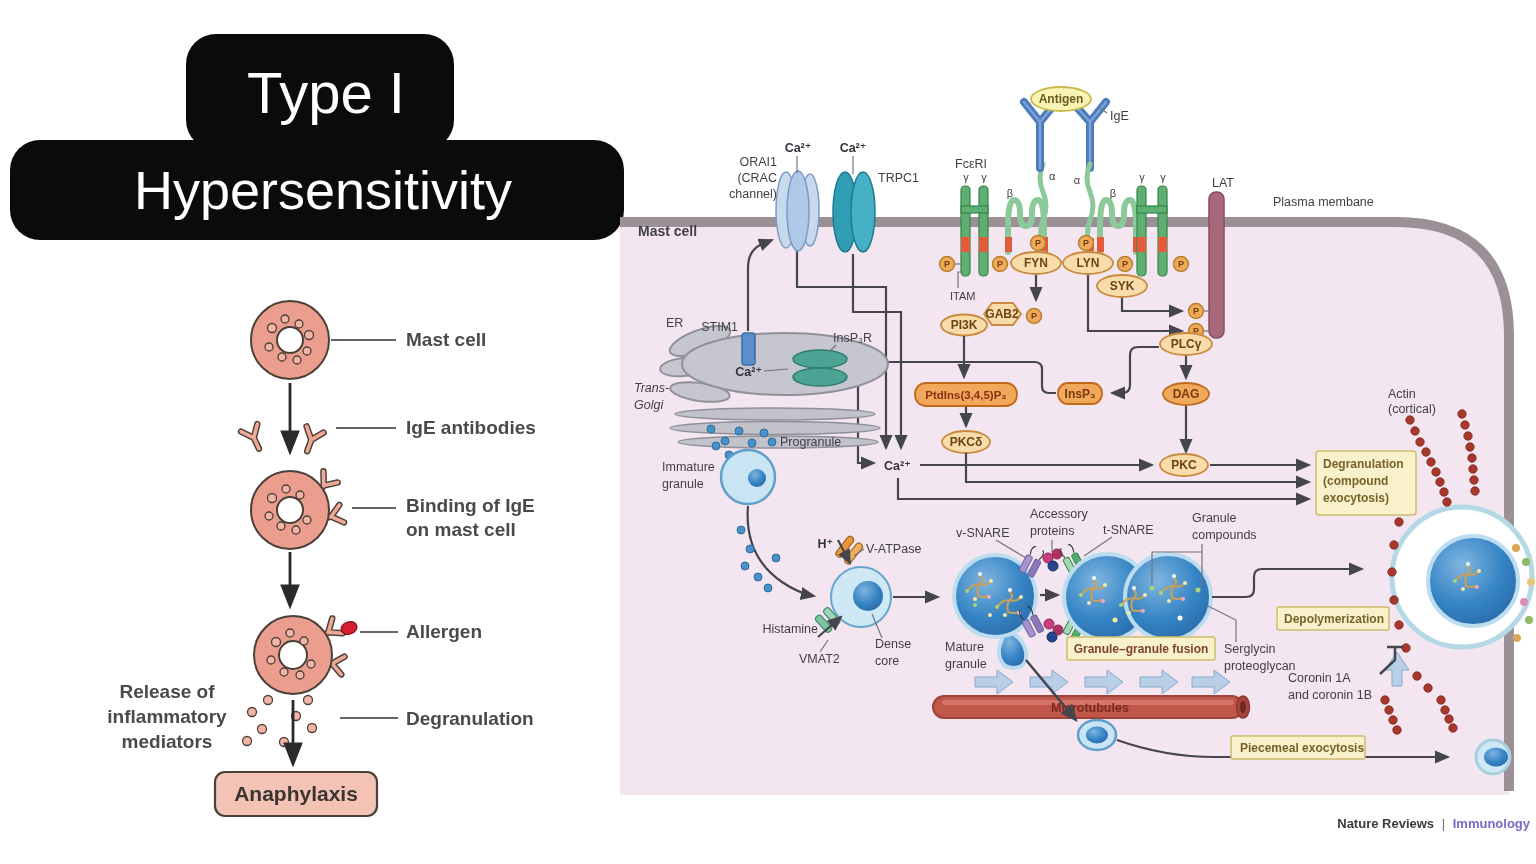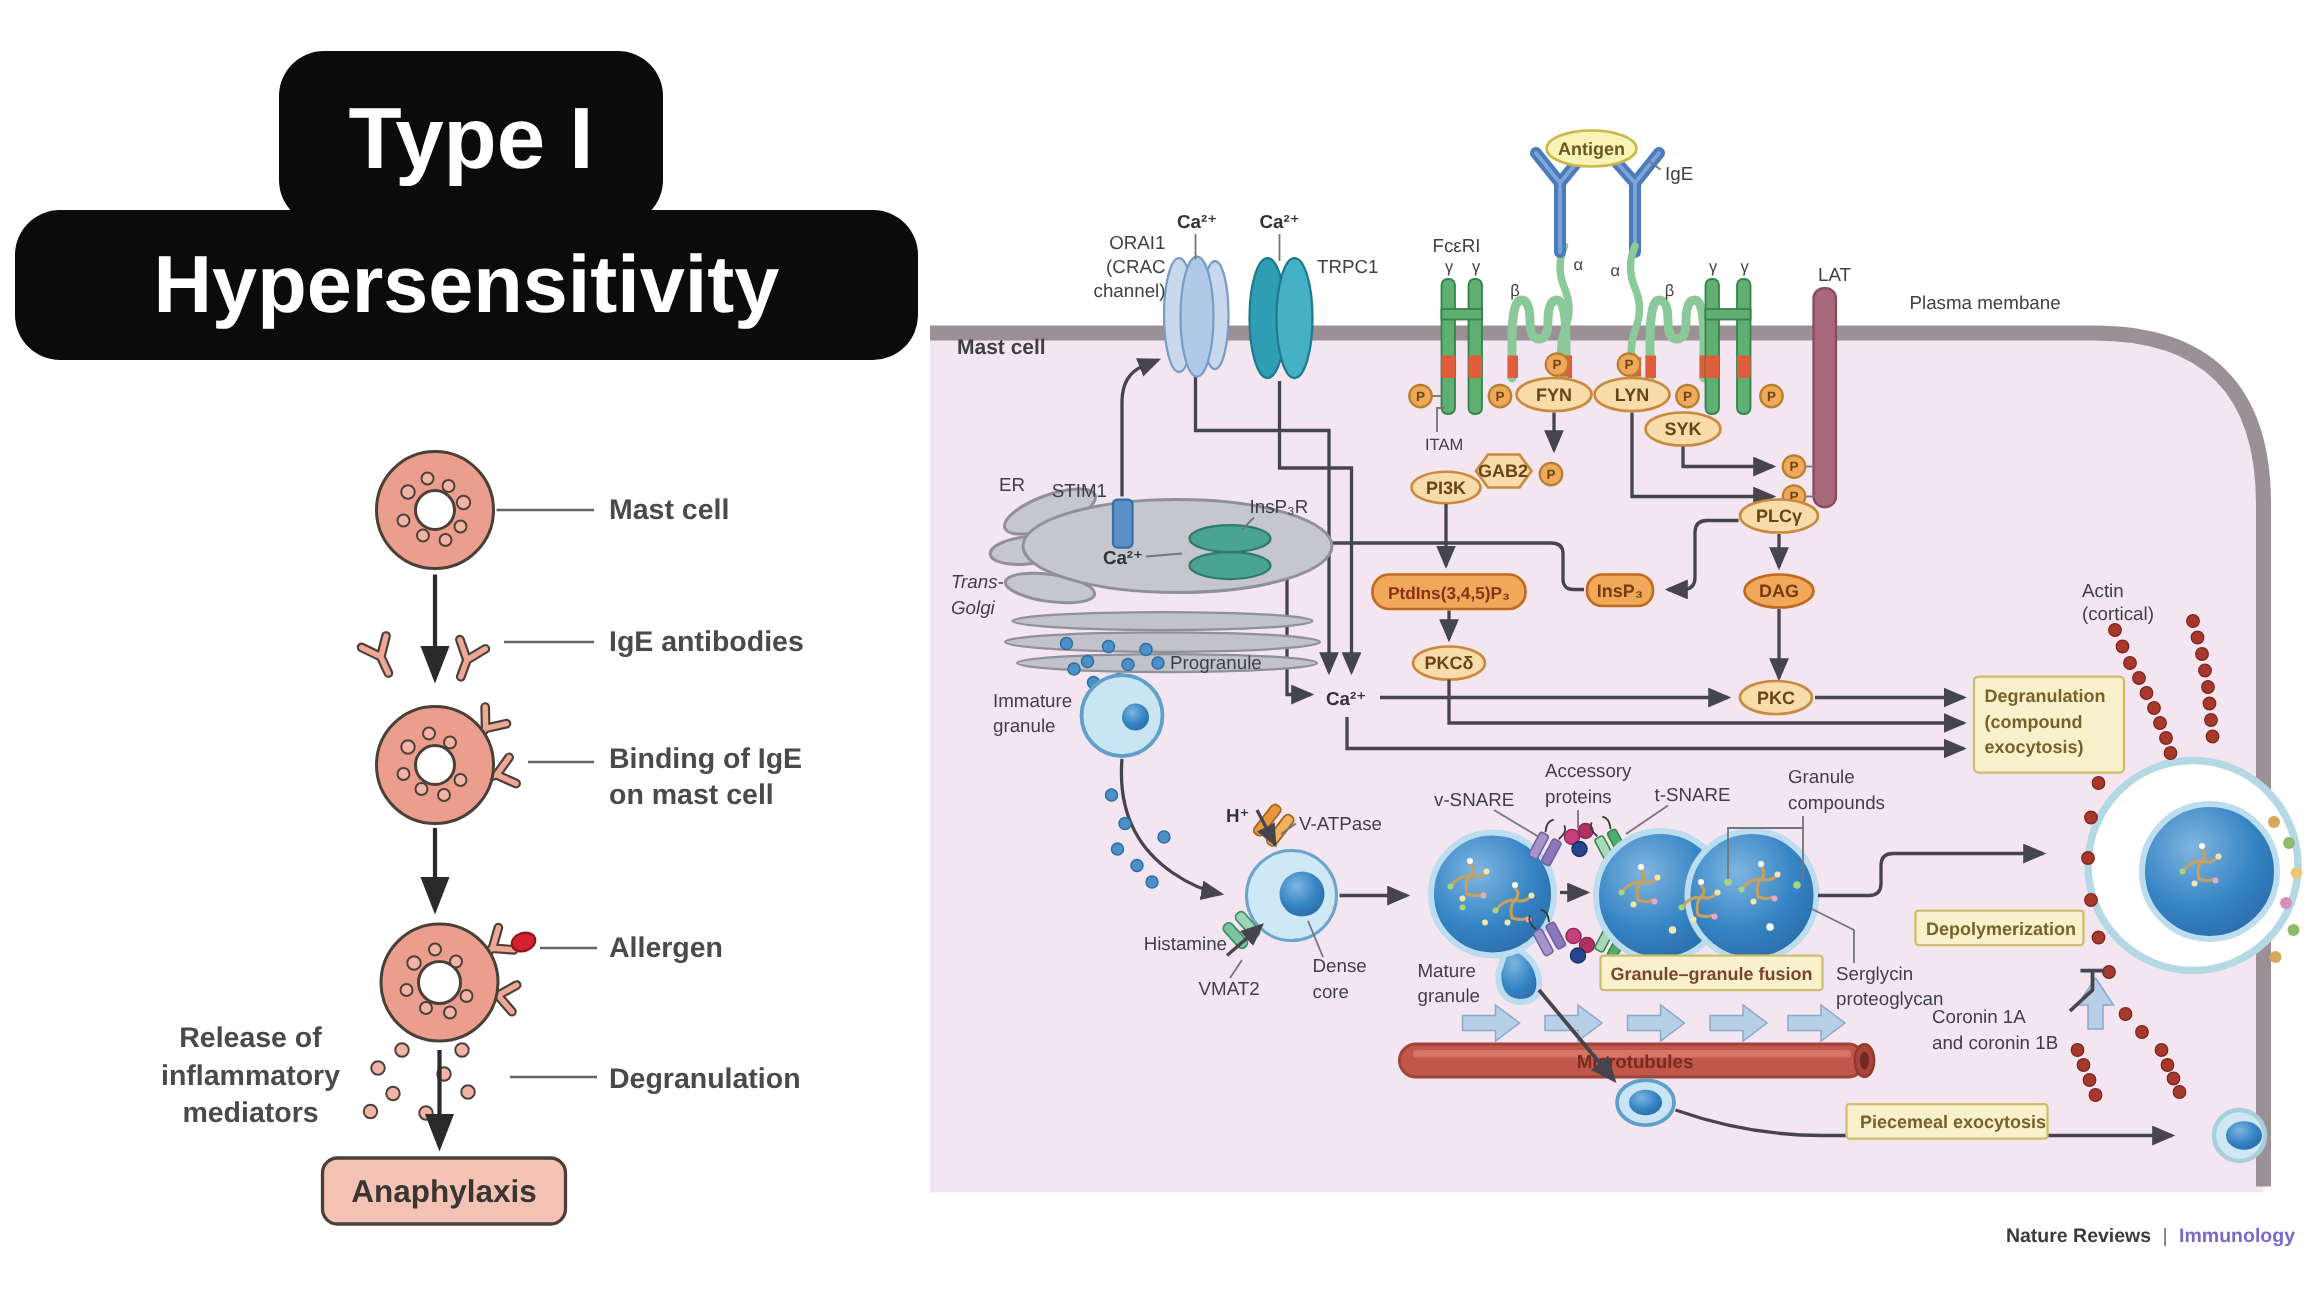--- a/index.html
+++ b/index.html
@@ -1,19 +1,19 @@
 <!DOCTYPE html>
 <html style="--title_bg: #0b0b0b; --title_text: #ffffff; --cell_pink: #f4e6f1; --membrane_gray: #9b9096; --node_orange: #f0a85a; --node_light: #f8dcab; --node_border: #c98a3e; --box_yellow: #f9f1cb; --box_border: #cdbd6e; --granule_blue: #3181c2; --granule_rim: #bcdcf0; --granule_light: #cfe8f6; --microtubule_red: #c0574a; --actin_red: #a8372c; --salmon: #eb9e8e; --line_dark: #45454d; --journal_purple: #7b68c9;"><head>
 <meta charset="utf-8">
 <style>
   html,body{margin:0;padding:0;background:#ffffff;}
   #stage{position:relative;width:1536px;height:864px;overflow:hidden;
          font-family:"Liberation Sans","DejaVu Sans",sans-serif;}
   .bubble{position:absolute;background:var(--title_bg);color:var(--title_text);
-          display:flex;align-items:center;justify-content:center;font-weight:700;}
+          display:flex;align-items:center;justify-content:center;font-weight:400;padding-left:12px;}
   #bub1{left:186px;top:34px;width:256px;height:116px;border-radius:30px;font-size:58px;}
   #bub2{left:10px;top:140px;width:602px;height:100px;border-radius:30px;font-size:54px;justify-content:center;}
   svg{position:absolute;top:0;}
   #leftsvg{left:0;}
   #rightsvg{left:620px;}
   text{font-family:"Liberation Sans","DejaVu Sans",sans-serif;fill:#3f3f46;font-size:12.5px;}
   .big{font-size:19px;font-weight:600;fill:#4a4a4a;}
   .bigc{font-size:19px;font-weight:600;fill:#4a4a4a;text-anchor:middle;}
   .anaph{font-size:21px;font-weight:700;fill:#3a3530;text-anchor:middle;}
   .bold{font-weight:bold;}

